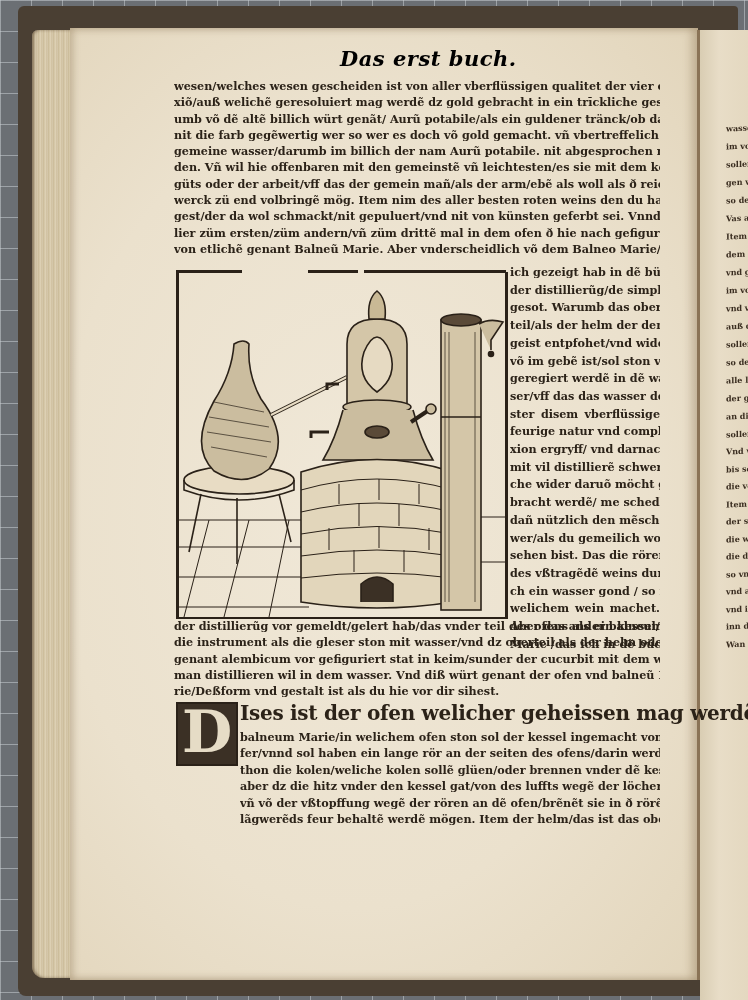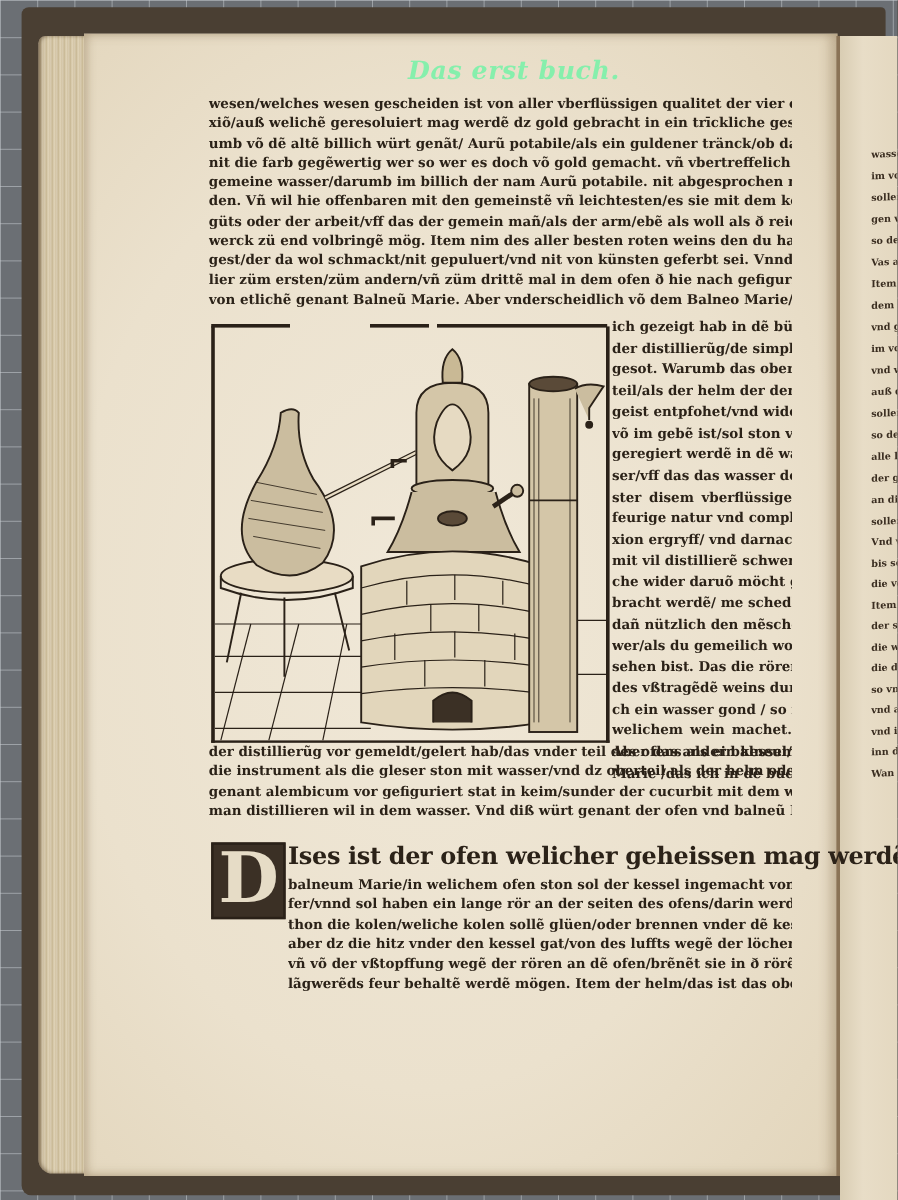--- a/index.html
+++ b/index.html
@@ -38,21 +38,21 @@
     }
     .facing-text {
       position: absolute; left: 26px; top: 92px; width: 80px;
       font-family: "DejaVu Serif", serif; font-size: 8px; line-height: 10.8px;
       color: #3a2d20; font-weight: bold; white-space: nowrap;
       transform: skewY(-2deg);
     }
     .running-head {
       position: absolute; left: 340px; top: 46px;
       font-family: "DejaVu Serif", serif; font-size: 21px; font-weight: bold;
-      color: #86efac; letter-spacing: 0.5px; font-style: italic; text-align: right;
+      color: #000000; letter-spacing: 0.5px; font-style: italic; text-align: right;
     }
     .text-block {
       position: absolute; left: 174px; width: 486px;
       font-family: "DejaVu Serif", serif; font-size: 11.2px; line-height: 16.3px;
       color: #2b2218; font-weight: bold; text-align: justify;
     }
     .line { display: block; white-space: nowrap; overflow: hidden; text-align-last: justify; }
     .side-col {
       position: absolute; left: 510px; top: 264px; width: 150px;
       font-family: "DejaVu Serif", serif; font-size: 11.2px; line-height: 17.7px;
@@ -247,20 +247,21 @@
     <span class="line">welichem wein machet.</span>
     <span class="line">Aber das ander balneum</span>
     <span class="line">Marie /das ich in dẽ büch</span>
   </div>
 
 <div class="text-block" id="after-fig" style="top:618px;">
     <span class="line">der distillierũg vor gemeldt/gelert hab/das vnder teil des ofens als ein kessel/darinn</span>
     <span class="line">die instrument als die gleser ston mit wasser/vnd dz oberteil als der helm oder glaß/</span>
     <span class="line">genant alembicum vor gefiguriert stat in keim/sunder der cucurbit mit dem wein den</span>
     <span class="line">man distillieren wil in dem wasser. Vnd diß würt genant der ofen vnd balneũ Ma</span>
+    <span class="line" style="text-align-last: left;">rie/Deßform vnd gestalt ist als du hie vor dir sihest.</span>
   </div>
 
 <div class="dropcap">
   <span class="dropcap-letter">D</span>
 </div>
 <div class="headline">Ises ist der ofen welicher geheissen mag werdẽ</div>
 <div class="drop-body" id="drop-body">
     <span class="line">balneum Marie/in welichem ofen ston sol der kessel ingemacht von kupf</span>
     <span class="line">fer/vnnd sol haben ein lange rör an der seiten des ofens/darin werden ge</span>
     <span class="line">thon die kolen/weliche kolen sollẽ glüen/oder brennen vnder dẽ kessel. Oder</span>

